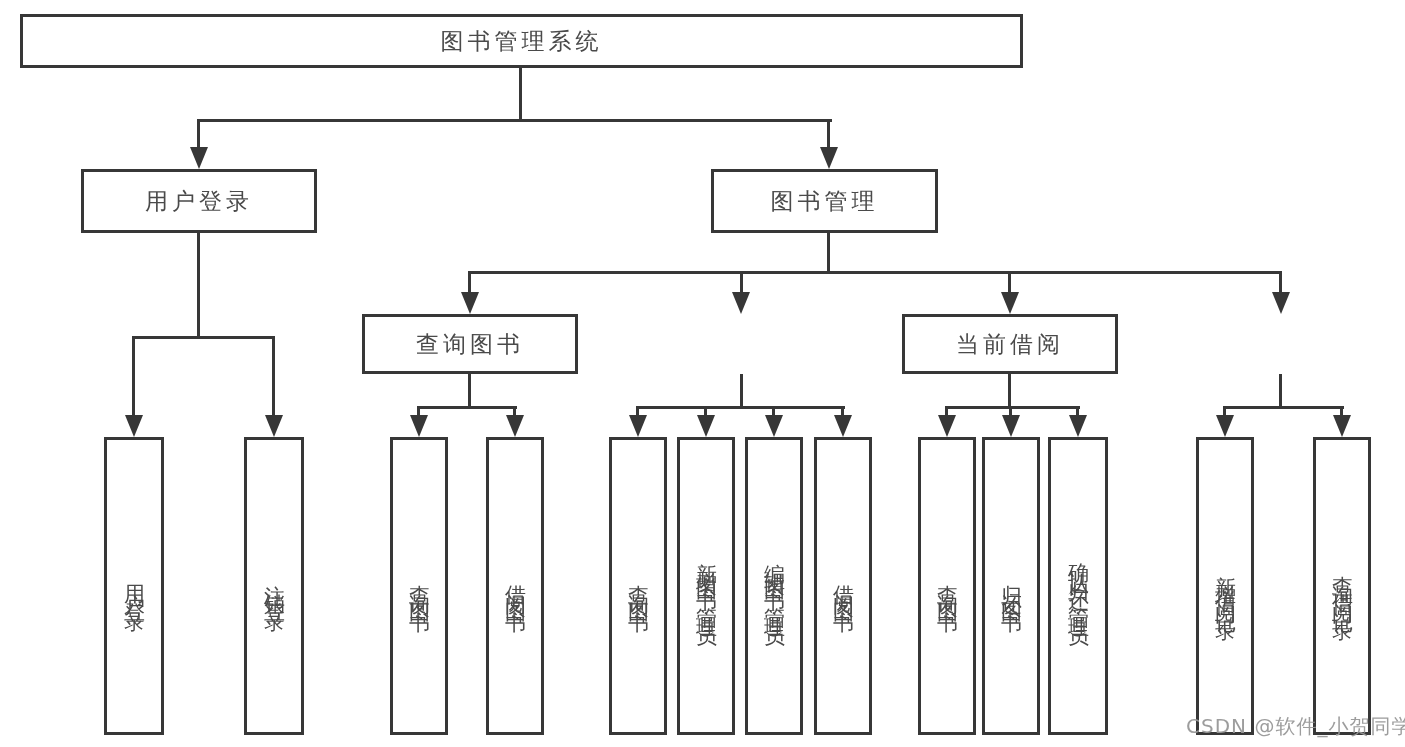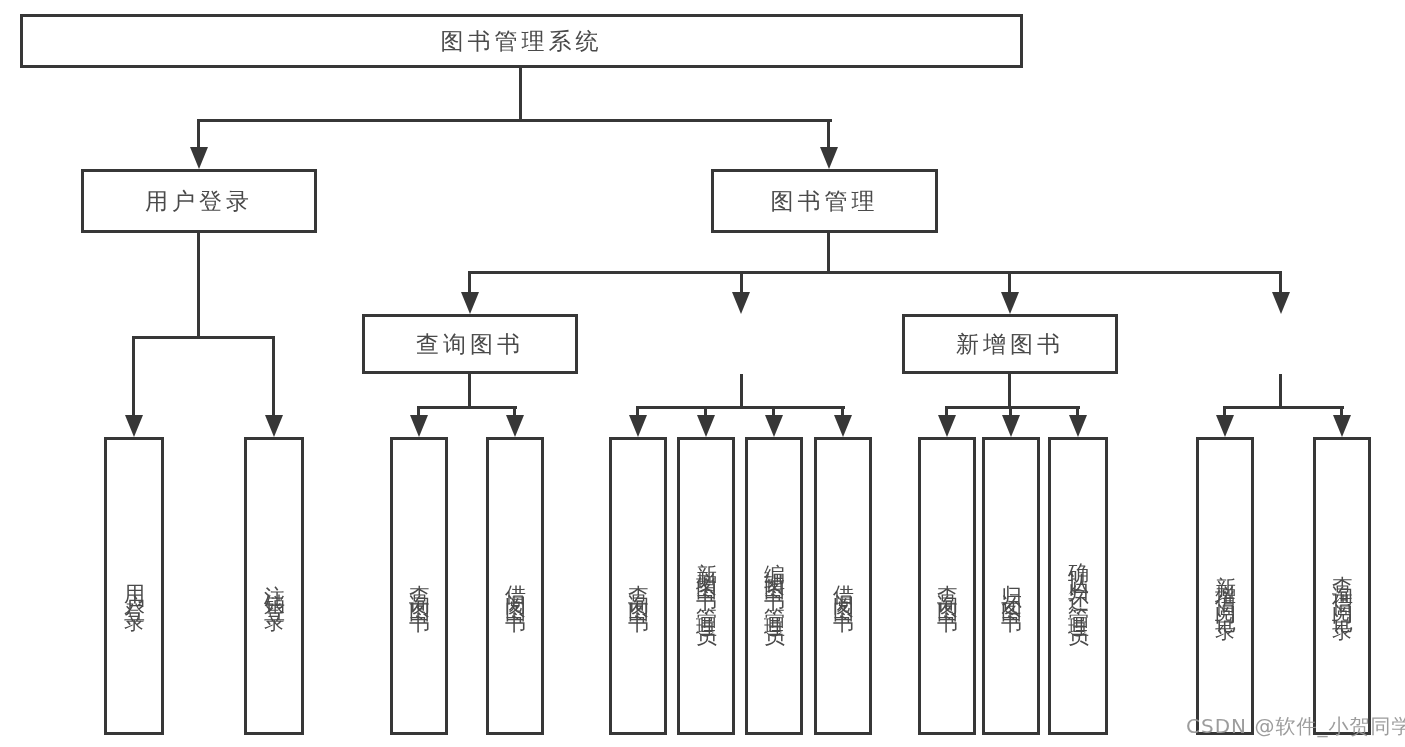--- a/index.html
+++ b/index.html
@@ -115,21 +115,21 @@
   <div class="vline" style="left:1340px;top:406px;height:12px"></div>
   <div class="arrow" style="left:1216px;top:415px"></div>
   <div class="arrow" style="left:1333px;top:415px"></div>
 
   <div class="node h-node" style="left:20px;top:14px;width:1003px;height:54px">图书管理系统</div>
 
   <div class="node h-node" style="left:81px;top:169px;width:236px;height:64px">用户登录</div>
   <div class="node h-node" style="left:711px;top:169px;width:227px;height:64px">图书管理</div>
 
   <div class="node h-node" style="left:362px;top:314px;width:216px;height:60px">查询图书</div>
-  <div class="node h-node" style="left:902px;top:314px;width:216px;height:60px">新增图书</div>
+  <div class="node h-node" style="left:902px;top:314px;width:216px;height:60px">当前借阅</div>
 
   <div class="node v-node" style="left:104px;top:437px;width:60px;height:298px">用户登录</div>
   <div class="node v-node" style="left:244px;top:437px;width:60px;height:298px">注销登录</div>
 
   <div class="node v-node" style="left:390px;top:437px;width:58px;height:298px">查询图书</div>
   <div class="node v-node" style="left:486px;top:437px;width:58px;height:298px">借阅图书</div>
 
   <div class="node v-node" style="left:609px;top:437px;width:58px;height:298px">查询图书</div>
   <div class="node v-node" style="left:677px;top:437px;width:58px;height:298px">新增图书（管理员）</div>
   <div class="node v-node" style="left:745px;top:437px;width:58px;height:298px">编辑图书（管理员）</div>

